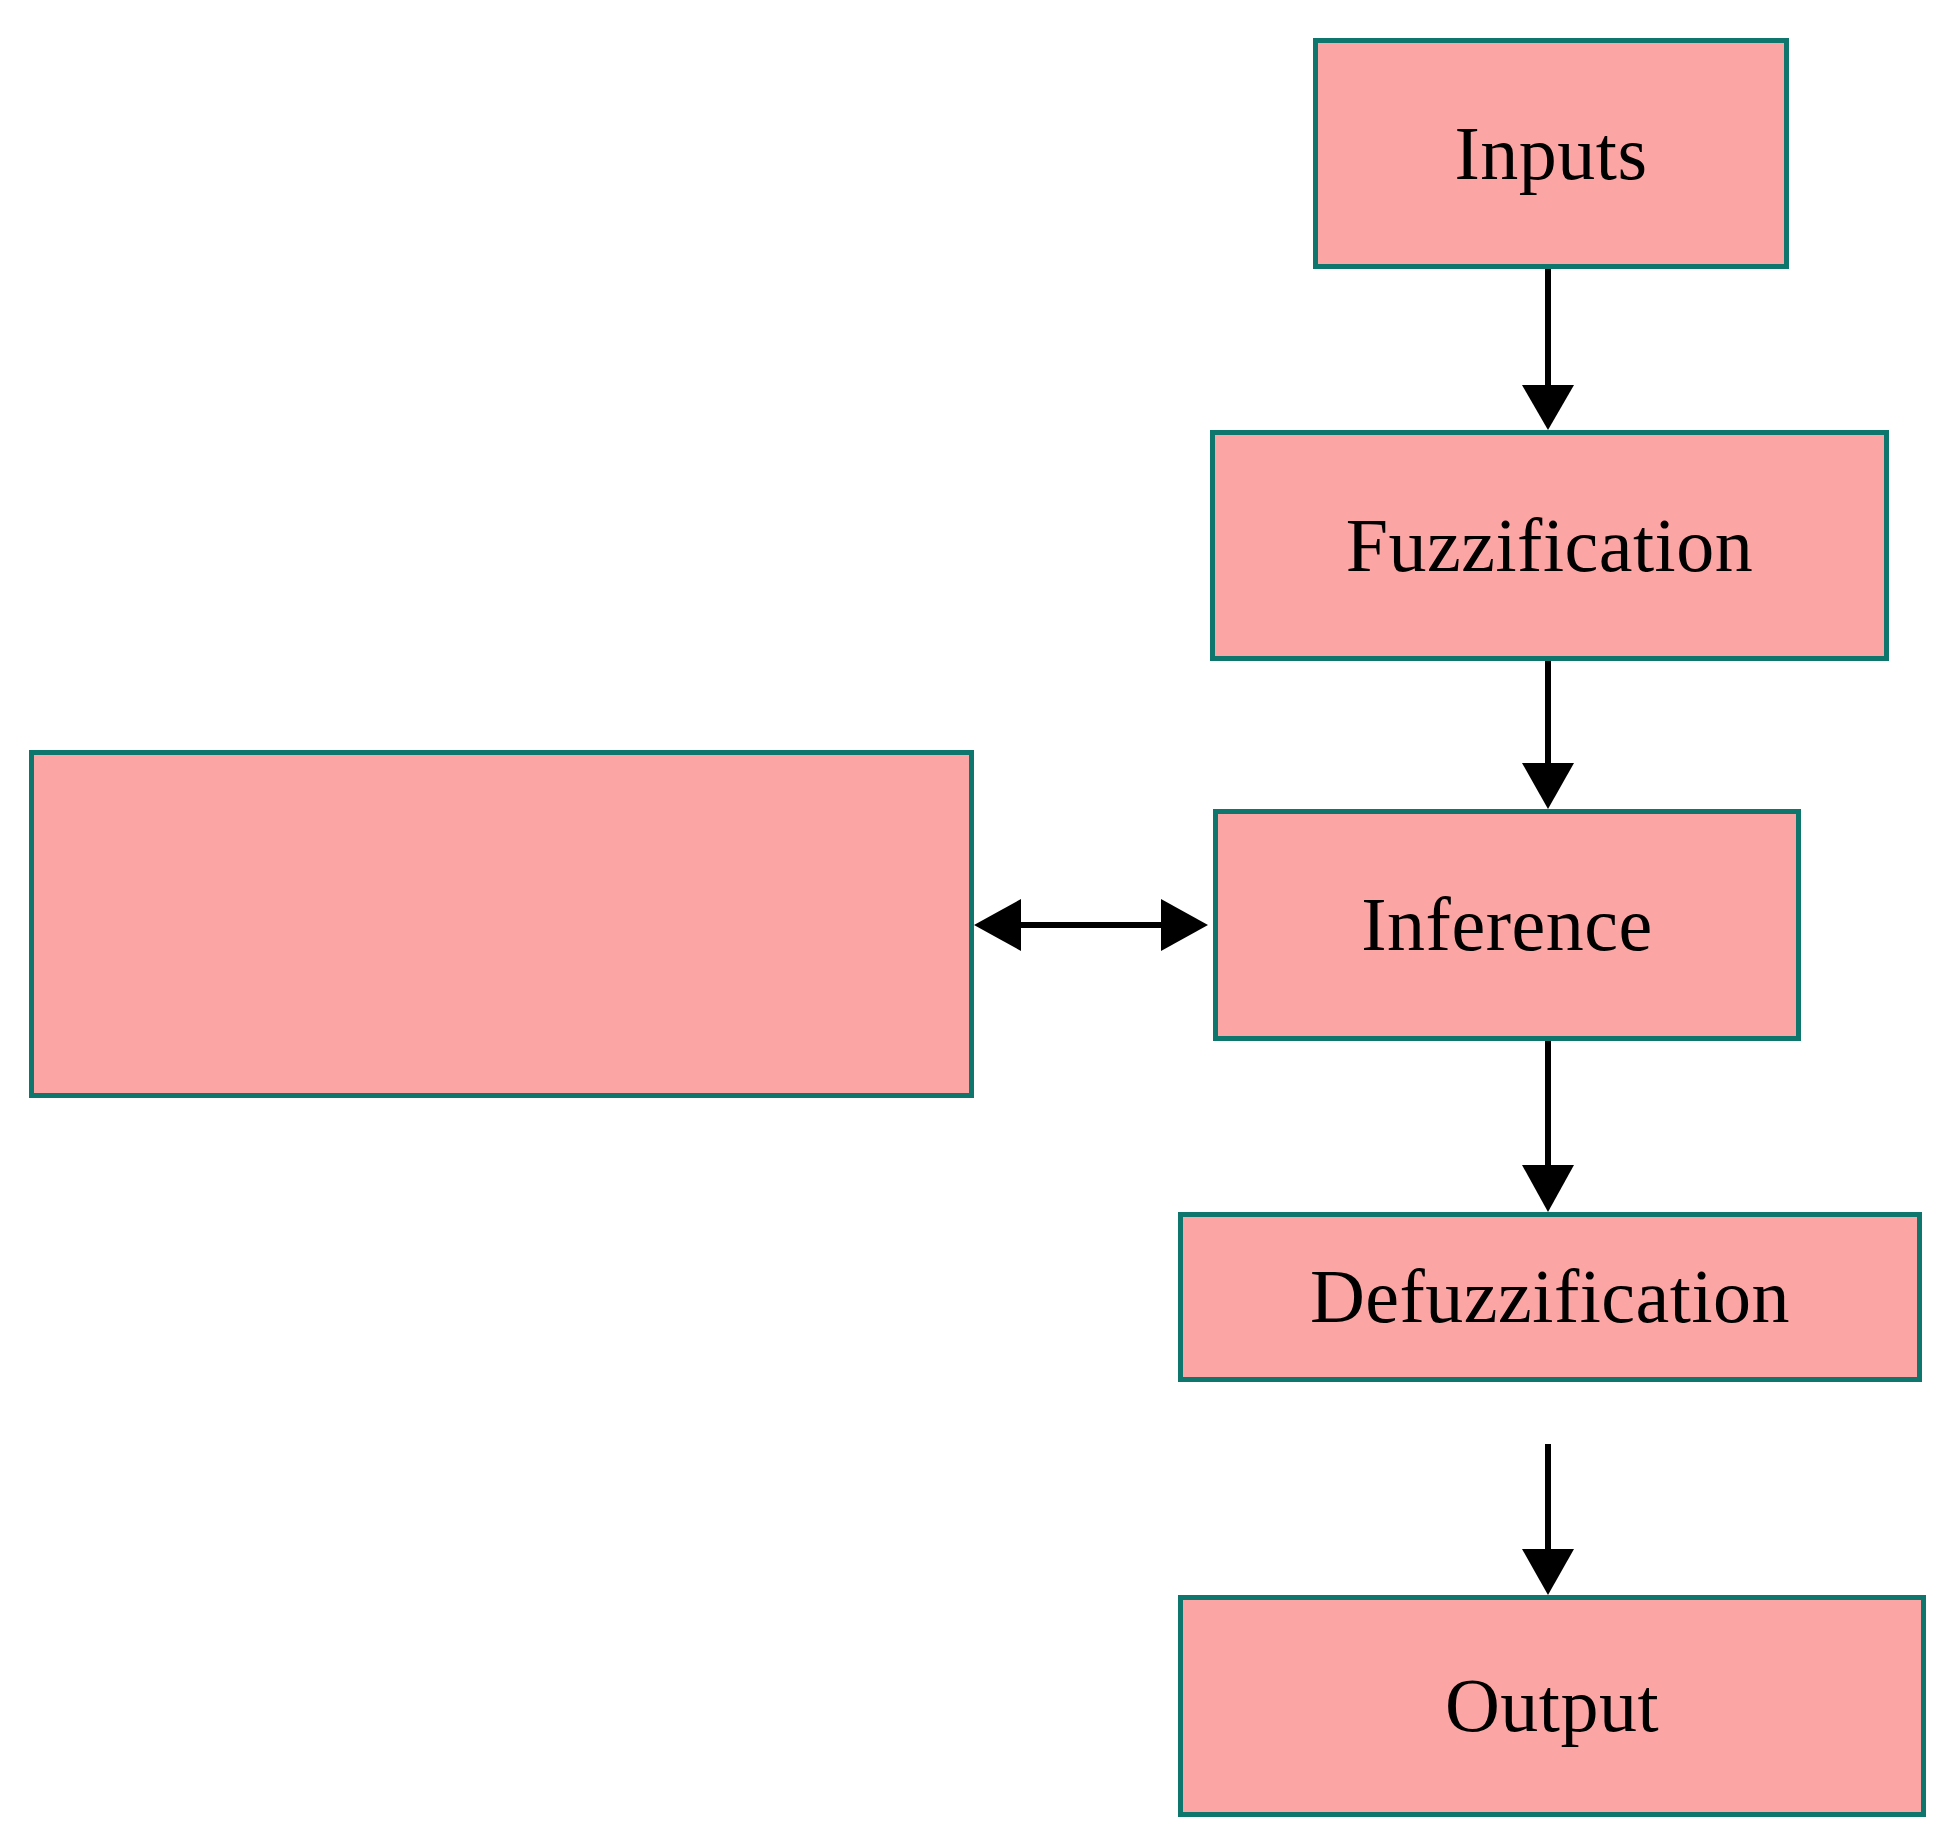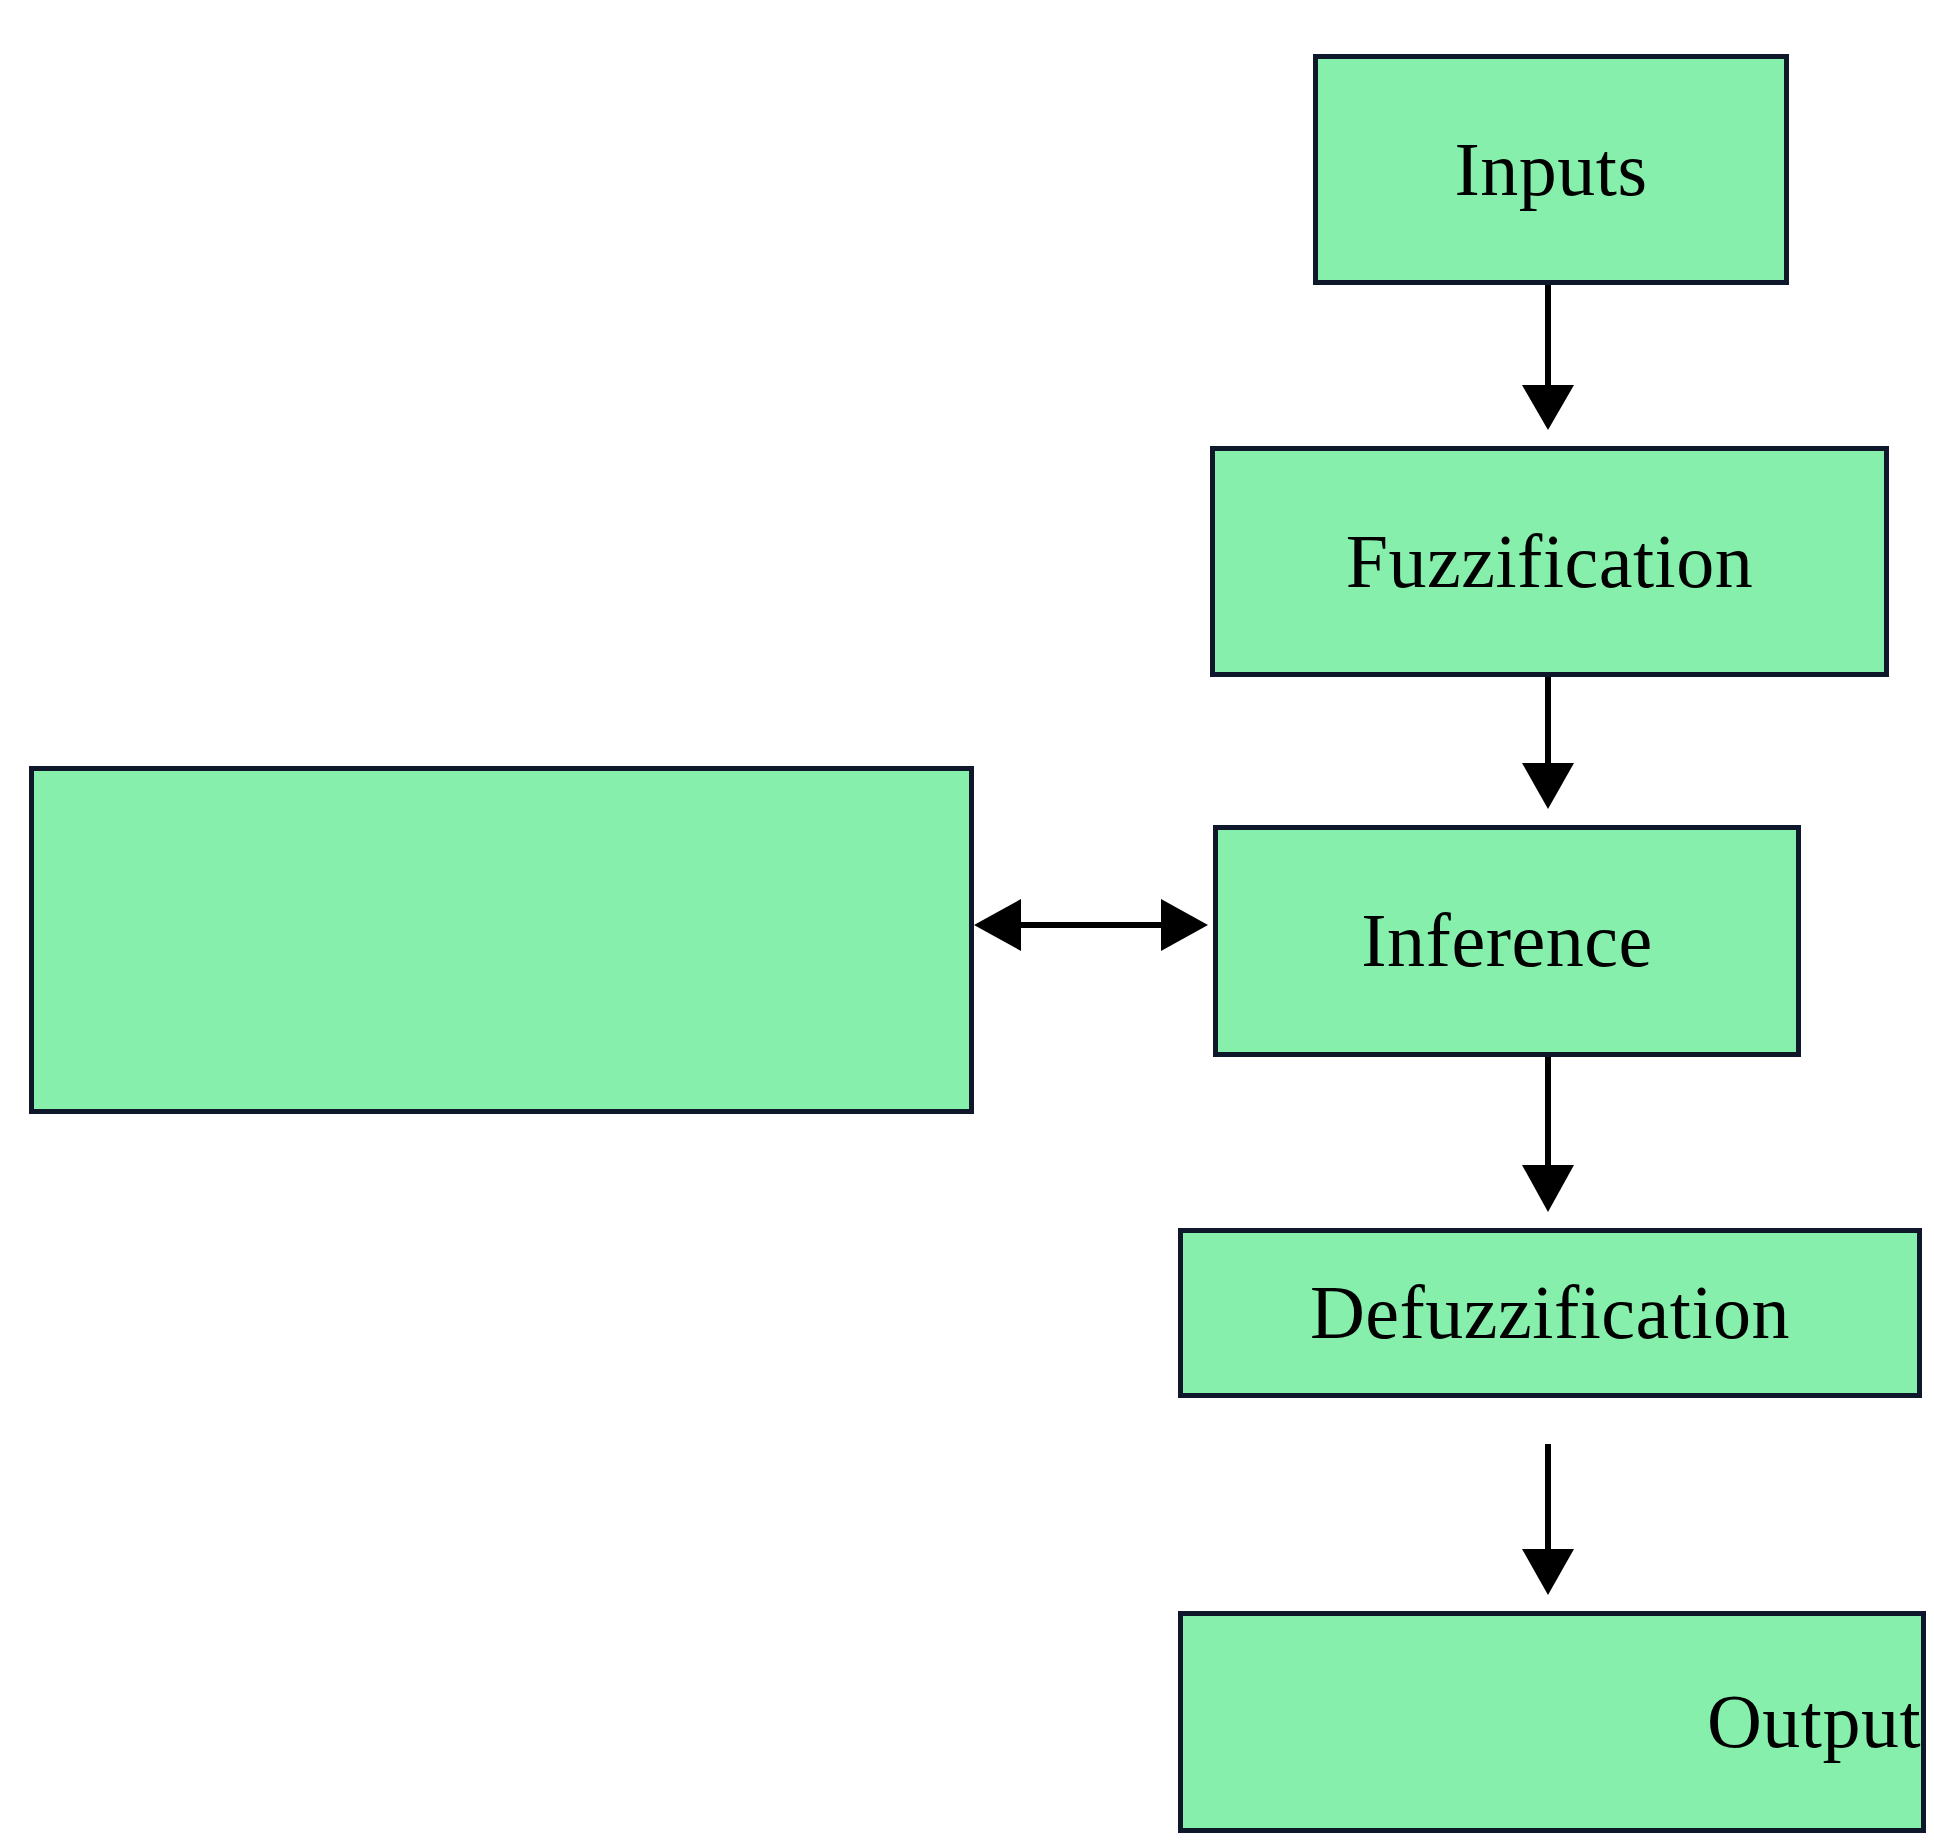--- a/index.html
+++ b/index.html
@@ -12,31 +12,30 @@
     position: relative;
     width: 1934px;
     height: 1846px;
     background: #ffffff;
     overflow: hidden;
     font-family: "Liberation Serif", "DejaVu Serif", serif;
   }
   .node {
     position: absolute;
     box-sizing: border-box;
-    border: 5px solid #0f172a;
-    background: #86efac;
+    border: 5px solid #0f766e;
+    background: #fca5a5;
     display: flex;
     flex-direction: column;
     align-items: center;
     justify-content: center;
     color: #000000;
     text-align: center;
     line-height: 1.28;
     letter-spacing: 0.5px;
-    margin-top: 16px;
   }
   .node .line1,
   .node .line2 {
     display: block;
     white-space: nowrap;
   }
   
   #node-inputs {
     left: 1313px; top: 38px; width: 476px; height: 231px;
     font-size: 76px;
@@ -54,21 +53,20 @@
     font-size: 76px;
   }
   #node-rules .line1 { margin-bottom: 26px; }
   #node-defuzzification {
     left: 1178px; top: 1212px; width: 744px; height: 170px;
     font-size: 76px;
   }
   #node-output {
     left: 1178px; top: 1595px; width: 748px; height: 222px;
     font-size: 76px;
-    align-items: flex-end;
   }
   
   #connectors {
     position: absolute;
     left: 0; top: 0;
     width: 1934px;
     height: 1846px;
     pointer-events: none;
   }
   #connectors line { stroke: #000000; }

